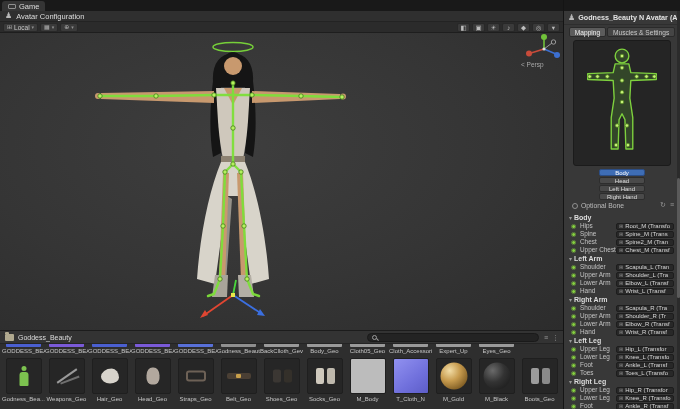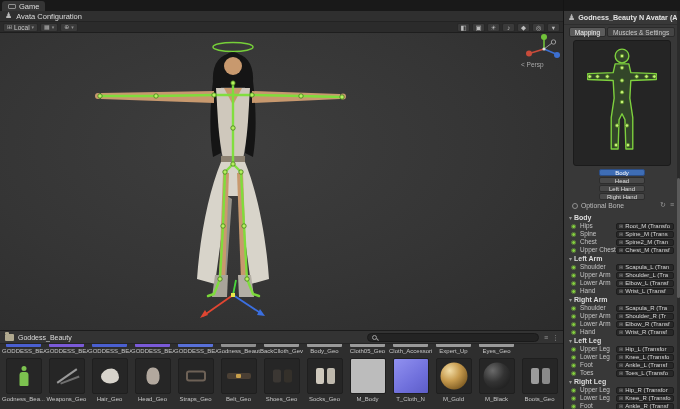--- a/index.html
+++ b/index.html
@@ -118,21 +118,21 @@
 
   <div id="topbar">
     <div class="wtab" id="tab-game">
       <span class="gicon"></span>
       <span>Game</span>
     </div>
   </div>
 
   <div id="scene-header">
     <span class="pawn">♟</span>
-    <span>Avata Configuration</span>
+    <span>Avatar Configuration</span>
   </div>
 
   <div id="scene-toolbar">
     <div style="display:flex;gap:2px">
         <div class="tbtn">
           <span class="g">⊞</span>
           <span>Local</span>
           <span class="caret">▾</span>
         </div>
         <div class="tbtn">

